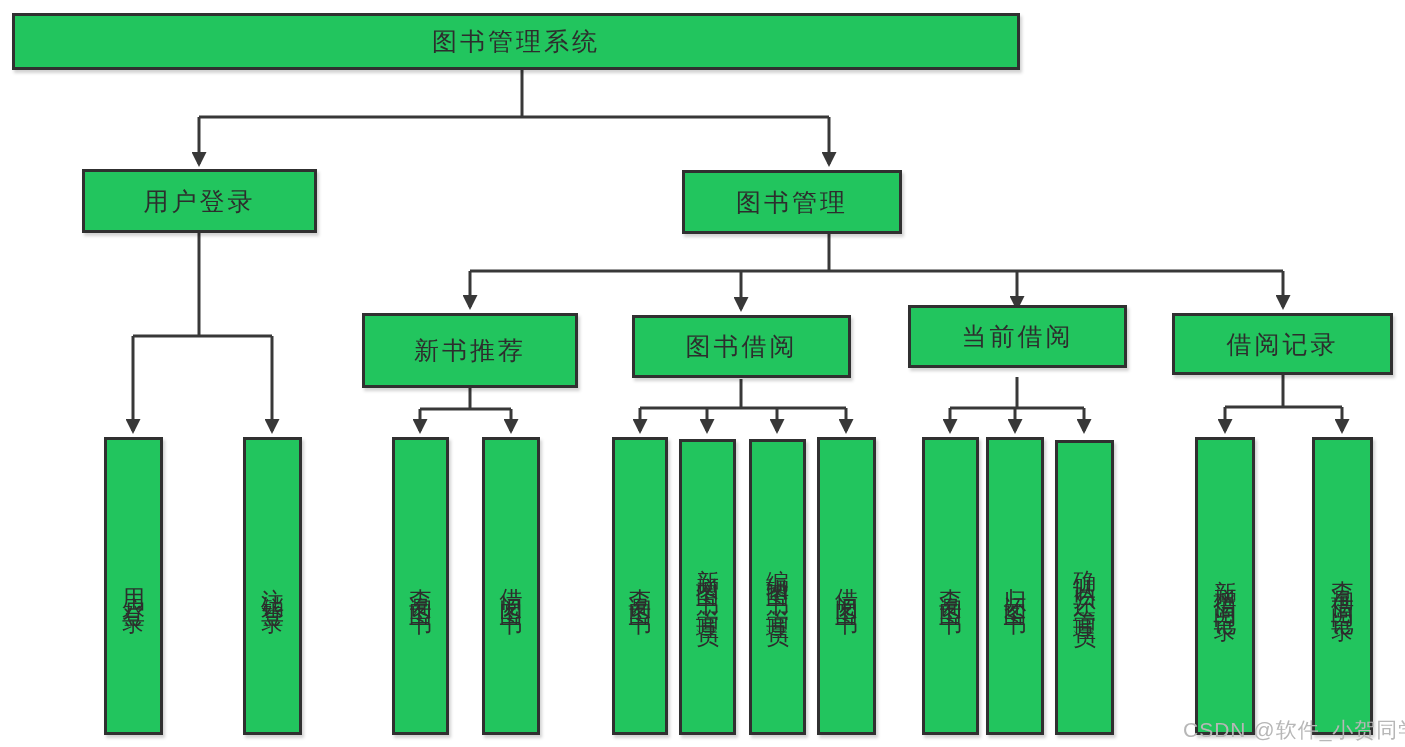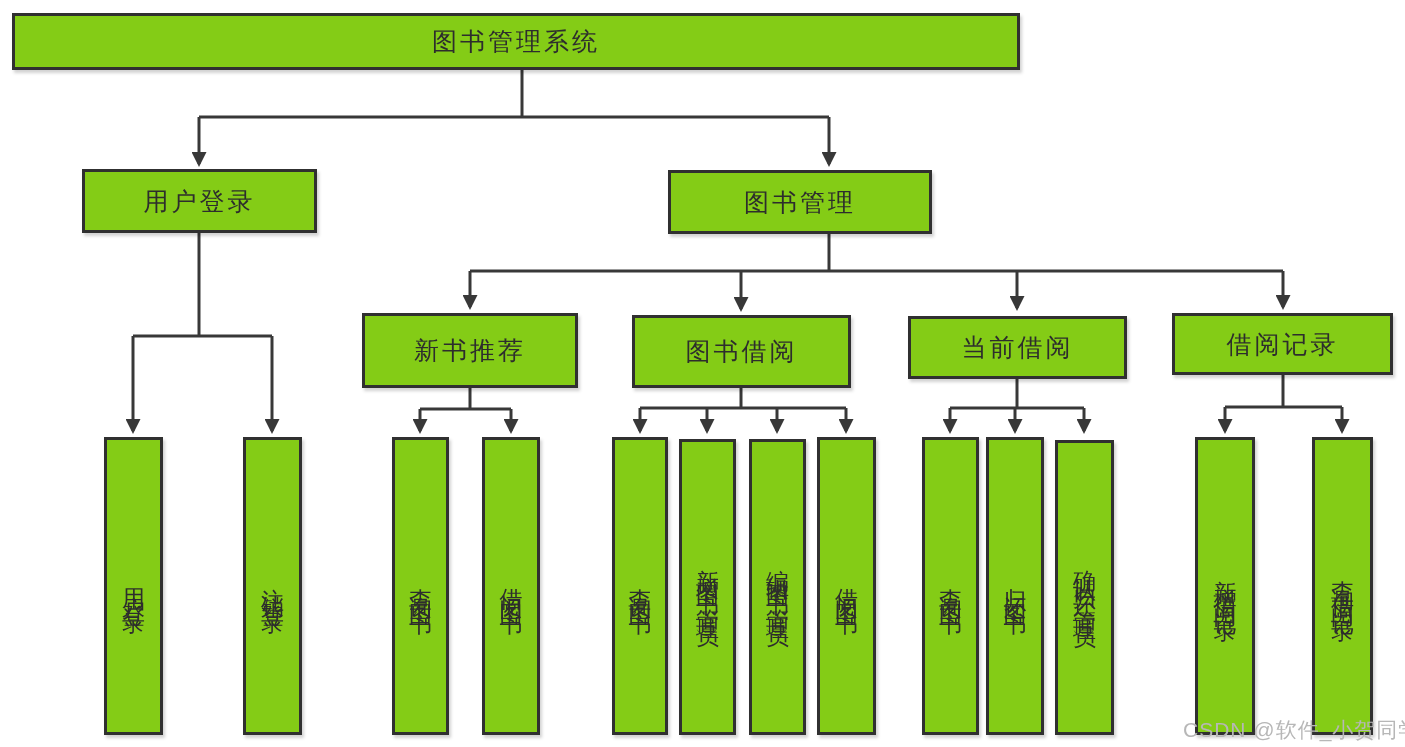--- a/index.html
+++ b/index.html
@@ -2,21 +2,21 @@
 <html><head>
 <meta charset="utf-8">
 <style>
   html,body{margin:0;padding:0;background:#ffffff;}
   #canvas{
     position:relative;width:1405px;height:747px;background:#ffffff;overflow:hidden;
     font-family:"Liberation Sans", sans-serif;
   }
   #connectors{position:absolute;left:0;top:0;pointer-events:none;}
   .node{
-    position:absolute;background:#84cc16;border:3px solid #303030;box-sizing:border-box;
+    position:absolute;background:#22c55e;border:3px solid #303030;box-sizing:border-box;
     display:flex;align-items:center;justify-content:center;
     box-shadow:2px 3px 3px rgba(0,0,0,0.18);color:#2d2d2d;z-index:2;
   }
   .node.h span{font-size:25px;letter-spacing:3px;white-space:nowrap;}
   .node.v span{
     writing-mode:vertical-rl;text-orientation:upright;
     font-size:23px;letter-spacing:8px;line-height:1;
   }
   .watermark{
     position:absolute;z-index:5;font-size:21px;color:#b7b7b7;
@@ -78,31 +78,31 @@
     </g>
   </svg>
 
   <div class="node h" style="left:12px;top:13px;width:1008px;height:57px">
     <span>图书管理系统</span>
   </div>
 
   <div class="node h" style="left:82px;top:169px;width:235px;height:64px">
     <span>用户登录</span>
   </div>
-  <div class="node h" style="left:668px;top:170px;width:264px;height:64px">
+  <div class="node h" style="left:682px;top:170px;width:220px;height:64px">
     <span>图书管理</span>
   </div>
 
   <div class="node h" style="left:362px;top:313px;width:216px;height:75px">
     <span>新书推荐</span>
   </div>
-  <div class="node h" style="left:632px;top:315px;width:219px;height:73px">
+  <div class="node h" style="left:632px;top:315px;width:219px;height:63px">
     <span>图书借阅</span>
   </div>
-  <div class="node h" style="left:908px;top:316px;width:219px;height:63px">
+  <div class="node h" style="left:908px;top:305px;width:219px;height:63px">
     <span>当前借阅</span>
   </div>
   <div class="node h" style="left:1172px;top:313px;width:221px;height:62px">
     <span>借阅记录</span>
   </div>
 
   <div class="node v" style="left:104px;top:437px;width:59px;height:298px">
     <span>用户登录</span>
   </div>
   <div class="node v" style="left:243px;top:437px;width:59px;height:298px">

